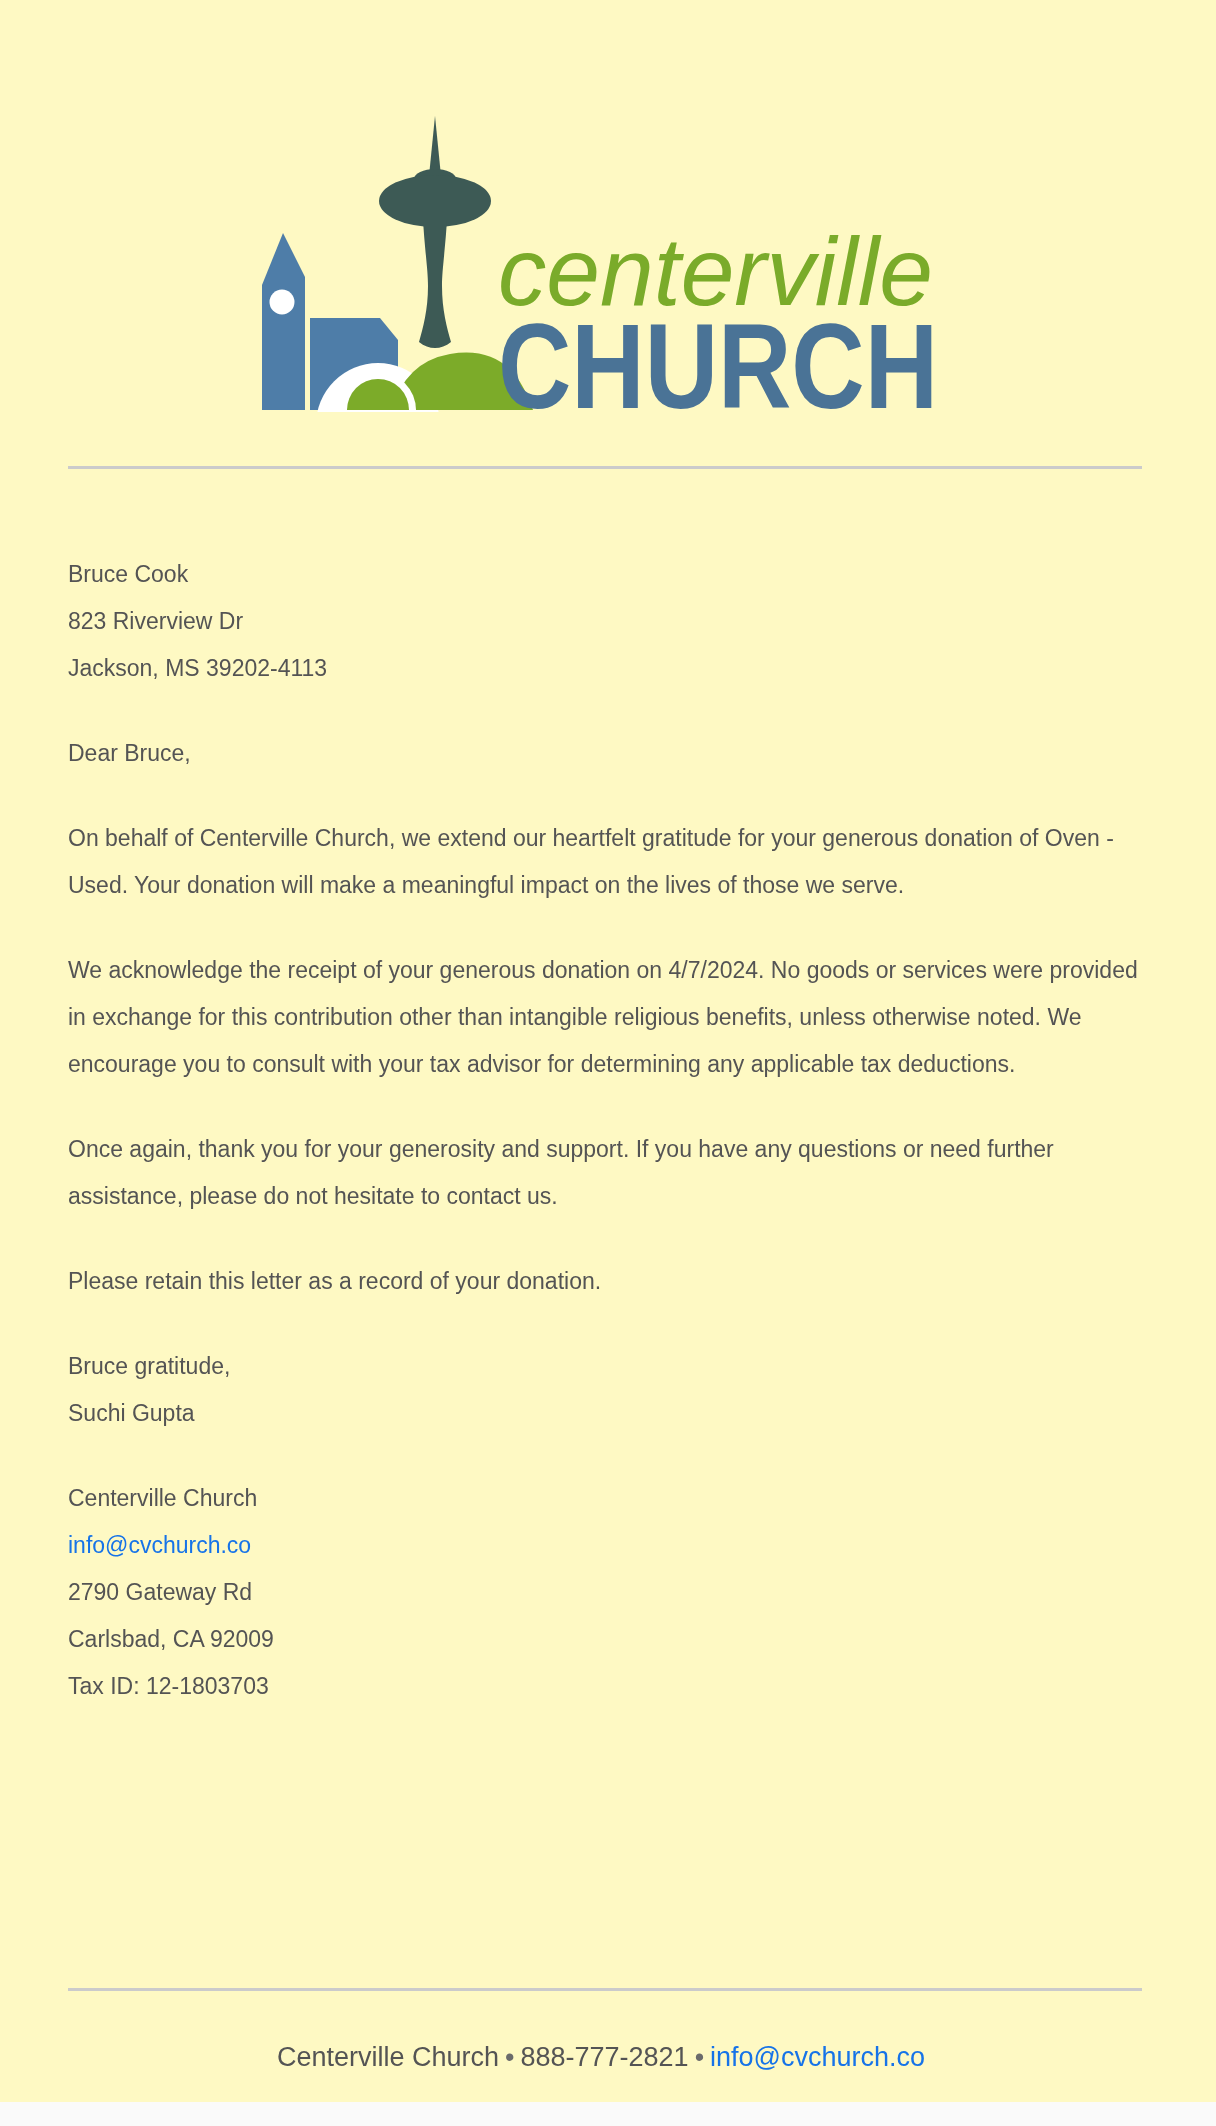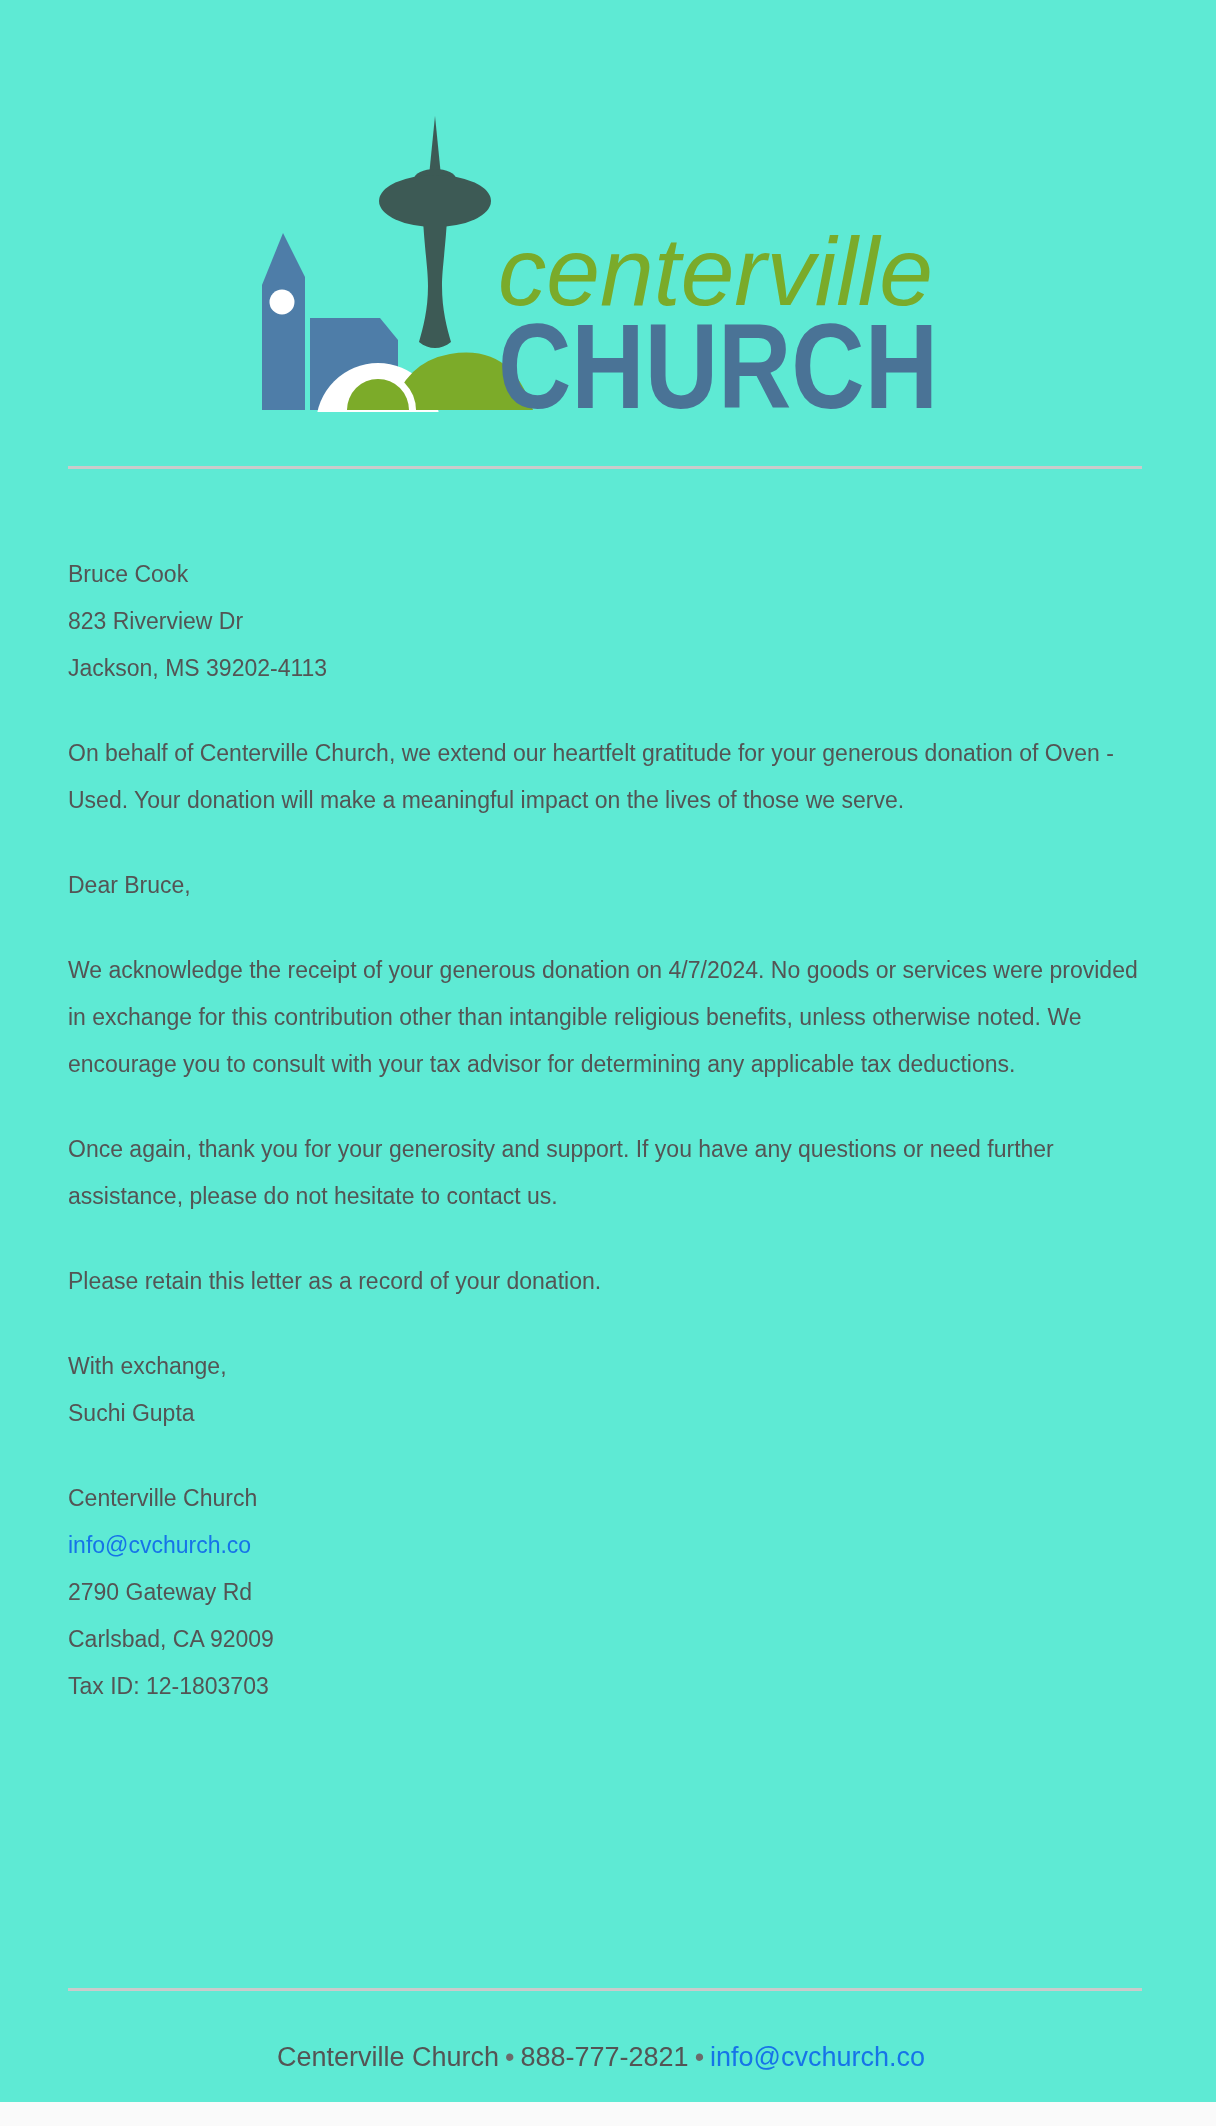--- a/index.html
+++ b/index.html
@@ -1,21 +1,21 @@
 <!DOCTYPE html>
 <html><head>
 <meta charset="utf-8">
 <style>
   html,body{margin:0;padding:0;background:#ffffff;}
   body{
     width:1216px;height:2126px;position:relative;overflow:hidden;
     font-family:"Liberation Sans","DejaVu Sans",sans-serif;
     -webkit-font-smoothing:antialiased;
   }
-  .page{position:absolute;inset:0;background:#5eead4;}
+  .page{position:absolute;inset:0;background:#fef9c3;}
 
   
   .logo{position:absolute;left:245px;top:112px;width:700px;height:300px;}
 
   
   .divider{position:absolute;left:68px;width:1074px;height:3px;background:#cbcbcb;}
   .divider-top{top:466px;}
   .divider-bottom{top:1988px;}
 
   
@@ -71,32 +71,32 @@
 
   <div class="divider divider-top"></div>
 
   <div class="letter">
     <p>
       <span>Bruce Cook</span><br>
       <span>823 Riverview Dr</span><br>
       <span>Jackson, MS 39202-4113</span>
     </p>
 
+    <p>Dear Bruce,</p>
+
     <p>On behalf of Centerville Church, we extend our heartfelt gratitude for your generous donation of Oven - Used. Your donation will make a meaningful impact on the lives of those we serve.</p>
-
-    <p>Dear Bruce,</p>
 
     <p>We acknowledge the receipt of your generous donation on 4/7/2024. No goods or services were provided in exchange for this contribution other than intangible religious benefits, unless otherwise noted. We encourage you to consult with your tax advisor for determining any applicable tax deductions.</p>
 
     <p>Once again, thank you for your generosity and support. If you have any questions or need further assistance, please do not hesitate to contact us.</p>
 
     <p>Please retain this letter as a record of your donation.</p>
 
     <p>
-      <span>With exchange,</span><br>
+      <span>Bruce gratitude,</span><br>
       <span>Suchi Gupta</span>
     </p>
 
     <p>
       <span>Centerville Church</span><br>
       <a class="link" href="#">info@cvchurch.co</a><br>
       <span>2790 Gateway Rd</span><br>
       <span>Carlsbad, CA 92009</span><br>
       <span>Tax ID: 12-1803703</span>
     </p>

